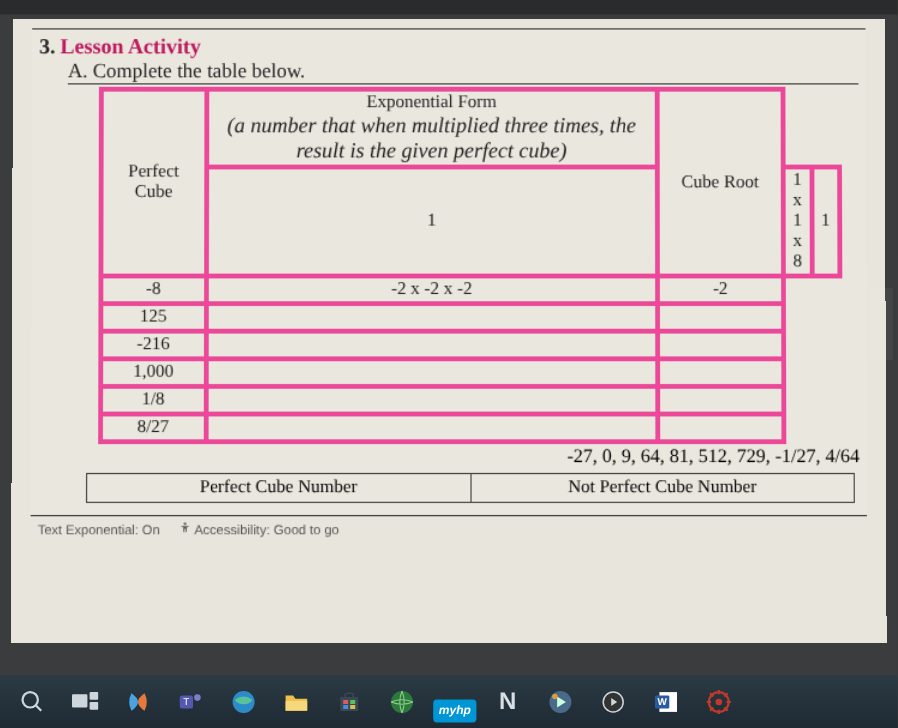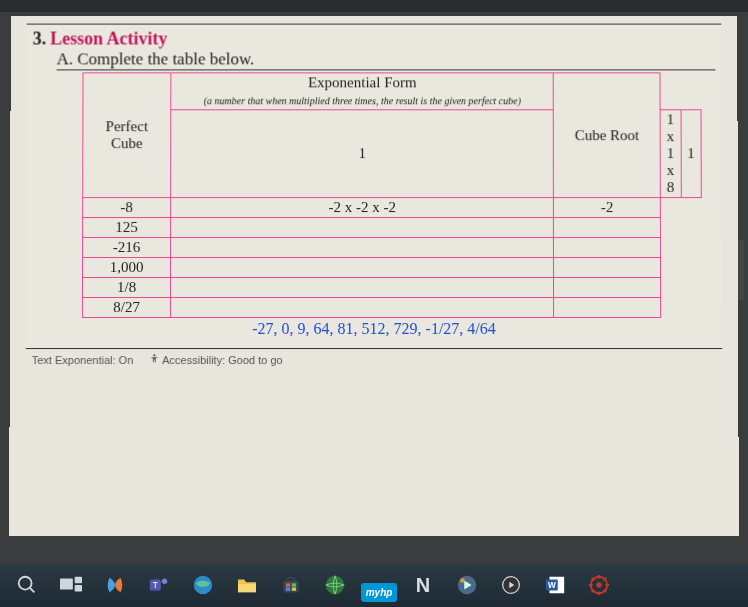--- a/index.html
+++ b/index.html
@@ -56,44 +56,44 @@
       border-bottom: 1px solid #333;
       display: block;
     }
     .table-a {
       margin-left: 50px;
       margin-right: 30px;
       border-collapse: collapse;
       width: 620px;
     }
     .table-a th, .table-a td {
-      border: 1px solid #ec4899;
+      border: 4px solid #ec4899;
       padding: 1px 6px;
       font-size: 15px;
       color: #222;
       text-align: center;
       vertical-align: middle;
     }
     .table-a th {
       font-weight: normal;
     }
     .col-cube { width: 90px; }
     .col-exp { width: 400px; }
     .col-root { width: 110px; }
-    .italic { font-style: italic; font-size: 10px; }
+    .italic { font-style: italic; font-size: 18px; }
     .sub-b {
       margin-left: 24px;
       margin-top: 18px;
       font-size: 16px;
       color: #222;
     }
     .numbers-line {
-      text-align: center;
+      text-align: right;
       font-size: 16px;
-      color: #1d4ed8;
+      color: #000000;
       margin-top: 2px;
     }
     .table-b {
       margin: 4px 30px 0 40px;
       border-collapse: collapse;
       width: 640px;
     }
     .table-b td {
       border: 1px solid #444;
       padding: 3px 6px;
@@ -212,20 +212,28 @@
       <tr>
         <td>8/27</td>
         <td></td>
         <td></td>
       </tr>
     </tbody>
       </table>
 
     <div class="numbers-line">-27, 0, 9, 64, 81, 512, 729, -1/27, 4/64</div>
 
+    <table class="table-b">
+      <tbody>
+          <tr>
+        <td>Perfect Cube Number</td>
+        <td>Not Perfect Cube Number</td>
+      </tr>
+    </tbody>
+      </table>
   </div>
 
   <div class="status-bar">
     <span>Text Exponential: On</span>
     &nbsp;&nbsp;&nbsp;
     <span>
       <svg width="11" height="11" viewBox="0 0 24 24">
           <circle cx="12" cy="5" r="2.5" fill="#555"></circle>
           <path d="M4 9h16l-5 3v8h-2v-6h-2v6H9v-8z" fill="#555"></path>
         </svg>

